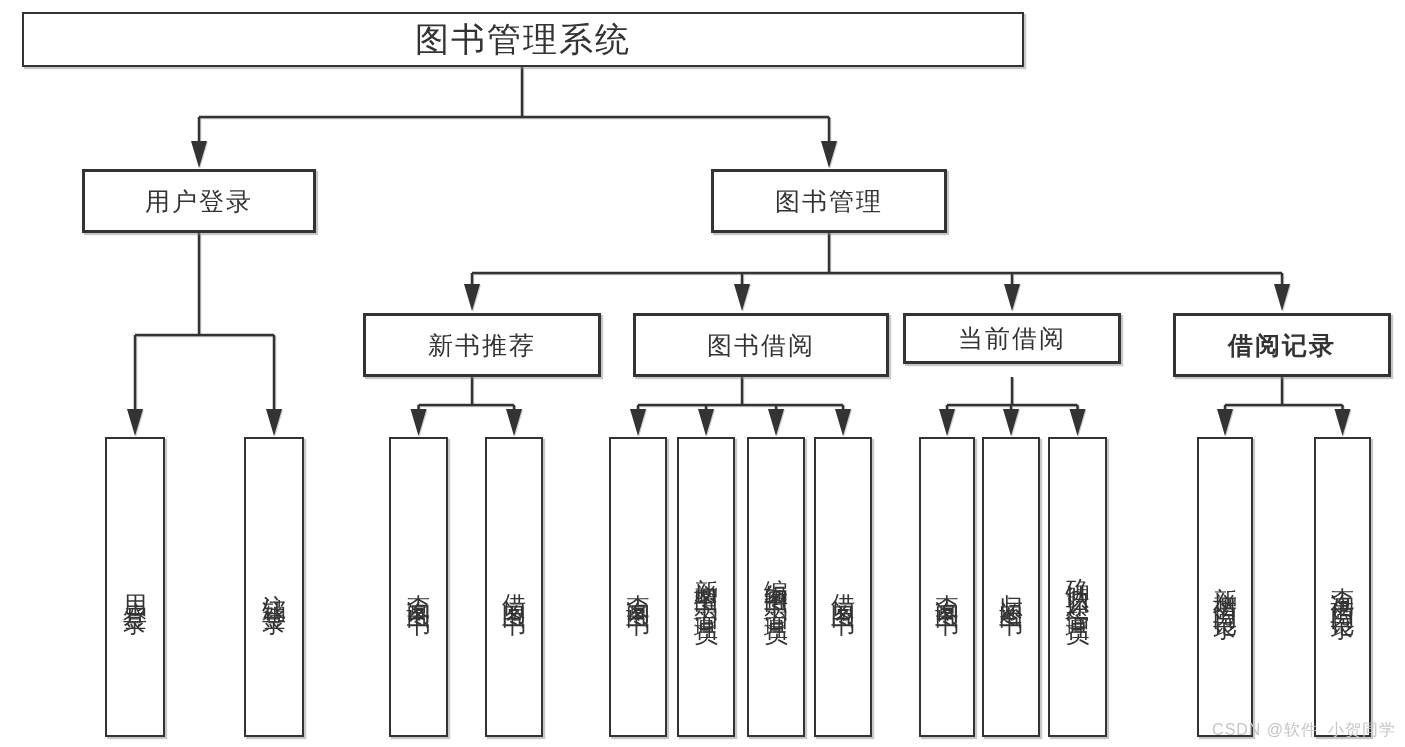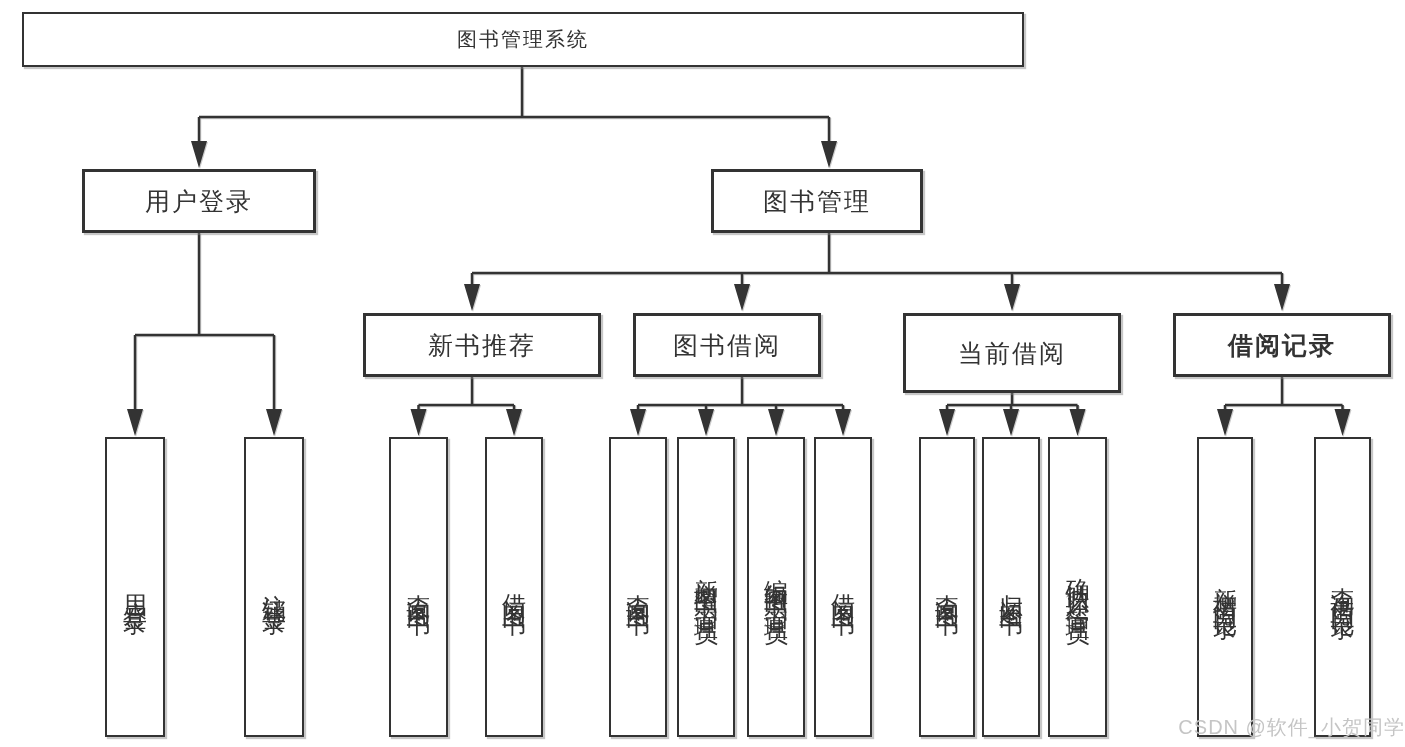--- a/index.html
+++ b/index.html
@@ -21,36 +21,36 @@
   }
   .box{
     position:absolute;
     box-sizing:border-box;
     background:#fff;
     border:3px solid var(--line);
     color:var(--text);
     display:flex;align-items:center;justify-content:center;
     box-shadow:2px 2px 1px rgba(130,130,130,0.45);
   }
-  .root{border-width:2px;font-size:20px;letter-spacing:2px;}
+  .root{border-width:2px;font-size:34px;letter-spacing:2px;}
   .lvl2,.lvl3{font-size:25px;letter-spacing:2px;}
   .leaf{border-width:2.5px;}
   .vtext{
     writing-mode:vertical-rl;
     text-orientation:mixed;
     font-size:24px;
     letter-spacing:0.26em;
     line-height:1;
     color:var(--text);
     white-space:nowrap;
   }
   .watermark{
     position:absolute;
-    right:0;bottom:6px;
-    font-size:20px;
+    right:9px;bottom:6px;
+    font-size:16px;
     color:var(--watermark);
     letter-spacing:1px;
   }
 </style>
 </head>
 <body>
 
 <div class="canvas">
 
   <svg width="1405" height="747" viewBox="0 0 1405 747" aria-hidden="true">
@@ -73,31 +73,31 @@
       M1217 409H1233L1225 436Z M1334.5 409H1350.5L1342.5 436Z"></path>
   </svg>
 
   <div class="box root" style="left:22px;top:12px;width:1002px;height:55px;">
     <span>图书管理系统</span>
   </div>
 
   <div class="box lvl2" style="left:82px;top:169px;width:234px;height:64px;">
     <span>用户登录</span>
   </div>
-  <div class="box lvl2" style="left:711px;top:169px;width:212px;height:64px;">
+  <div class="box lvl2" style="left:711px;top:169px;width:236px;height:64px;">
     <span>图书管理</span>
   </div>
 
   <div class="box lvl3" style="left:363px;top:313px;width:238px;height:64px;">
     <span>新书推荐</span>
   </div>
-  <div class="box lvl3" style="left:633px;top:313px;width:188px;height:64px;">
+  <div class="box lvl3" style="left:633px;top:313px;width:256px;height:64px;">
     <span>图书借阅</span>
   </div>
-  <div class="box lvl3" style="left:903px;top:313px;width:218px;height:80px;">
+  <div class="box lvl3" style="left:903px;top:313px;width:218px;height:51px;">
     <span>当前借阅</span>
   </div>
   <div class="box lvl3" style="left:1173px;top:313px;width:218px;height:64px;font-weight:bold;">
     <span>借阅记录</span>
   </div>
 
   <div class="box leaf" style="left:105px;top:437px;width:60px;height:300px;">
     <span class="vtext">用户登录</span>
   </div>
   <div class="box leaf" style="left:244px;top:437px;width:60px;height:300px;">

